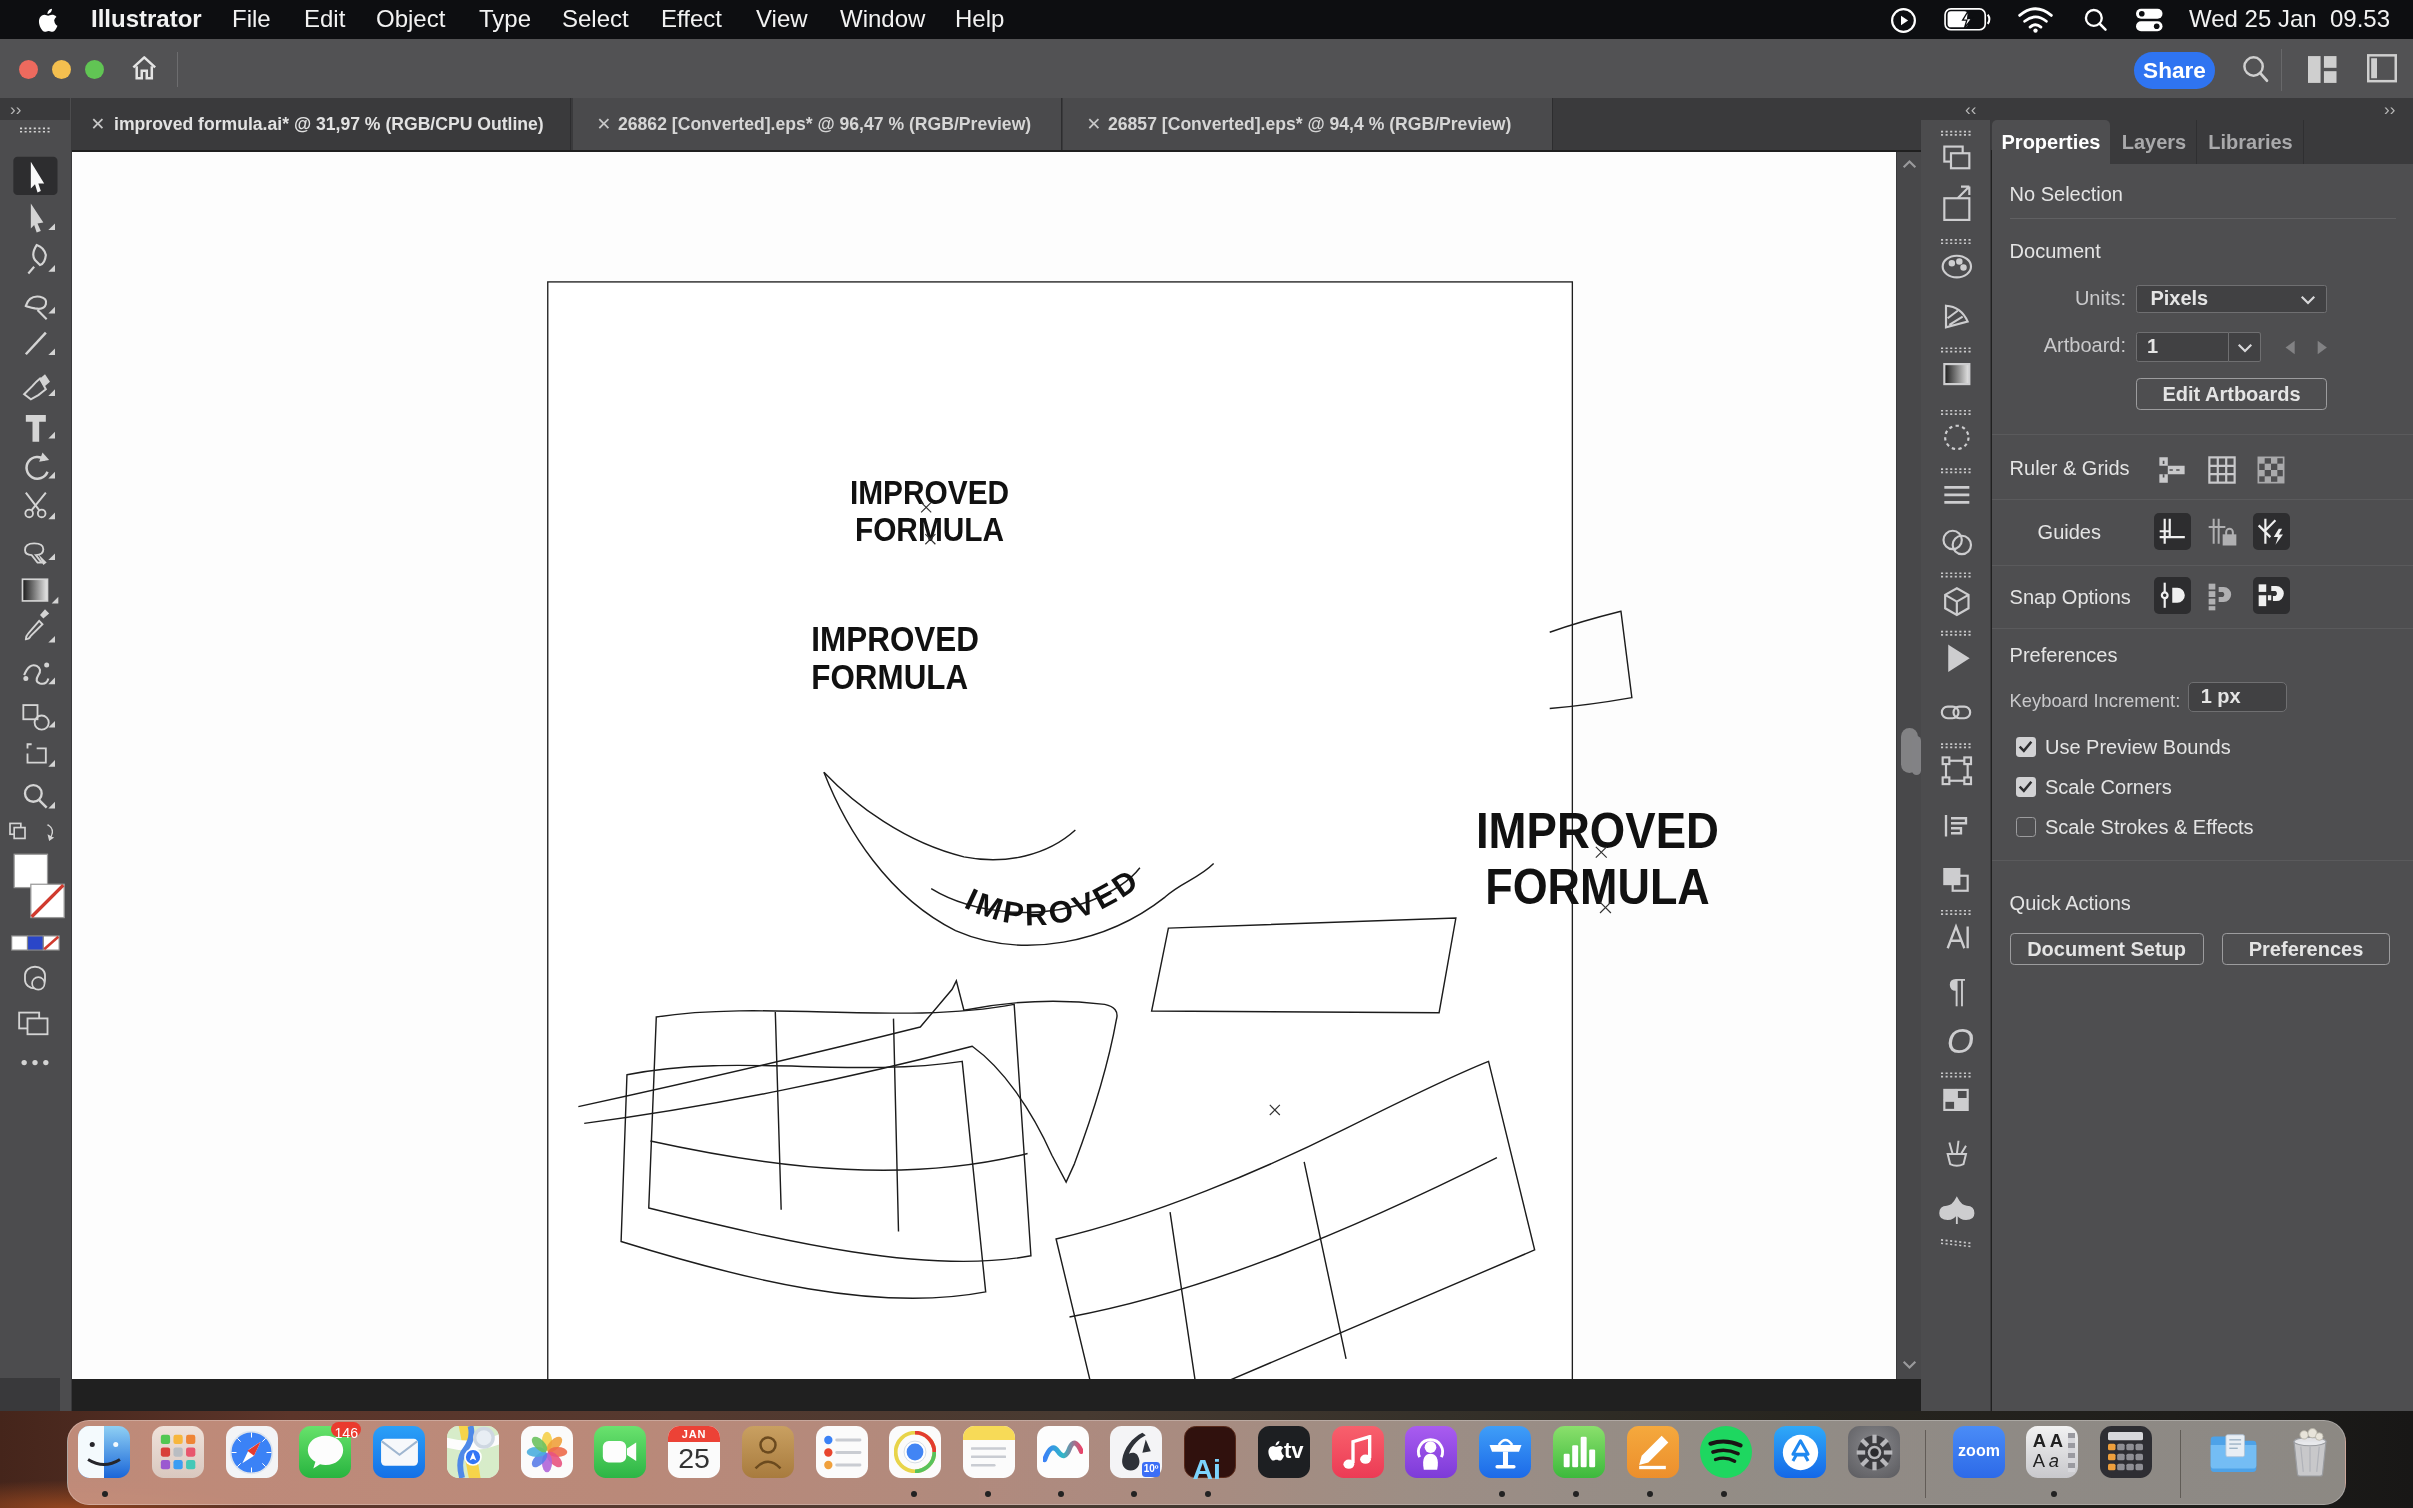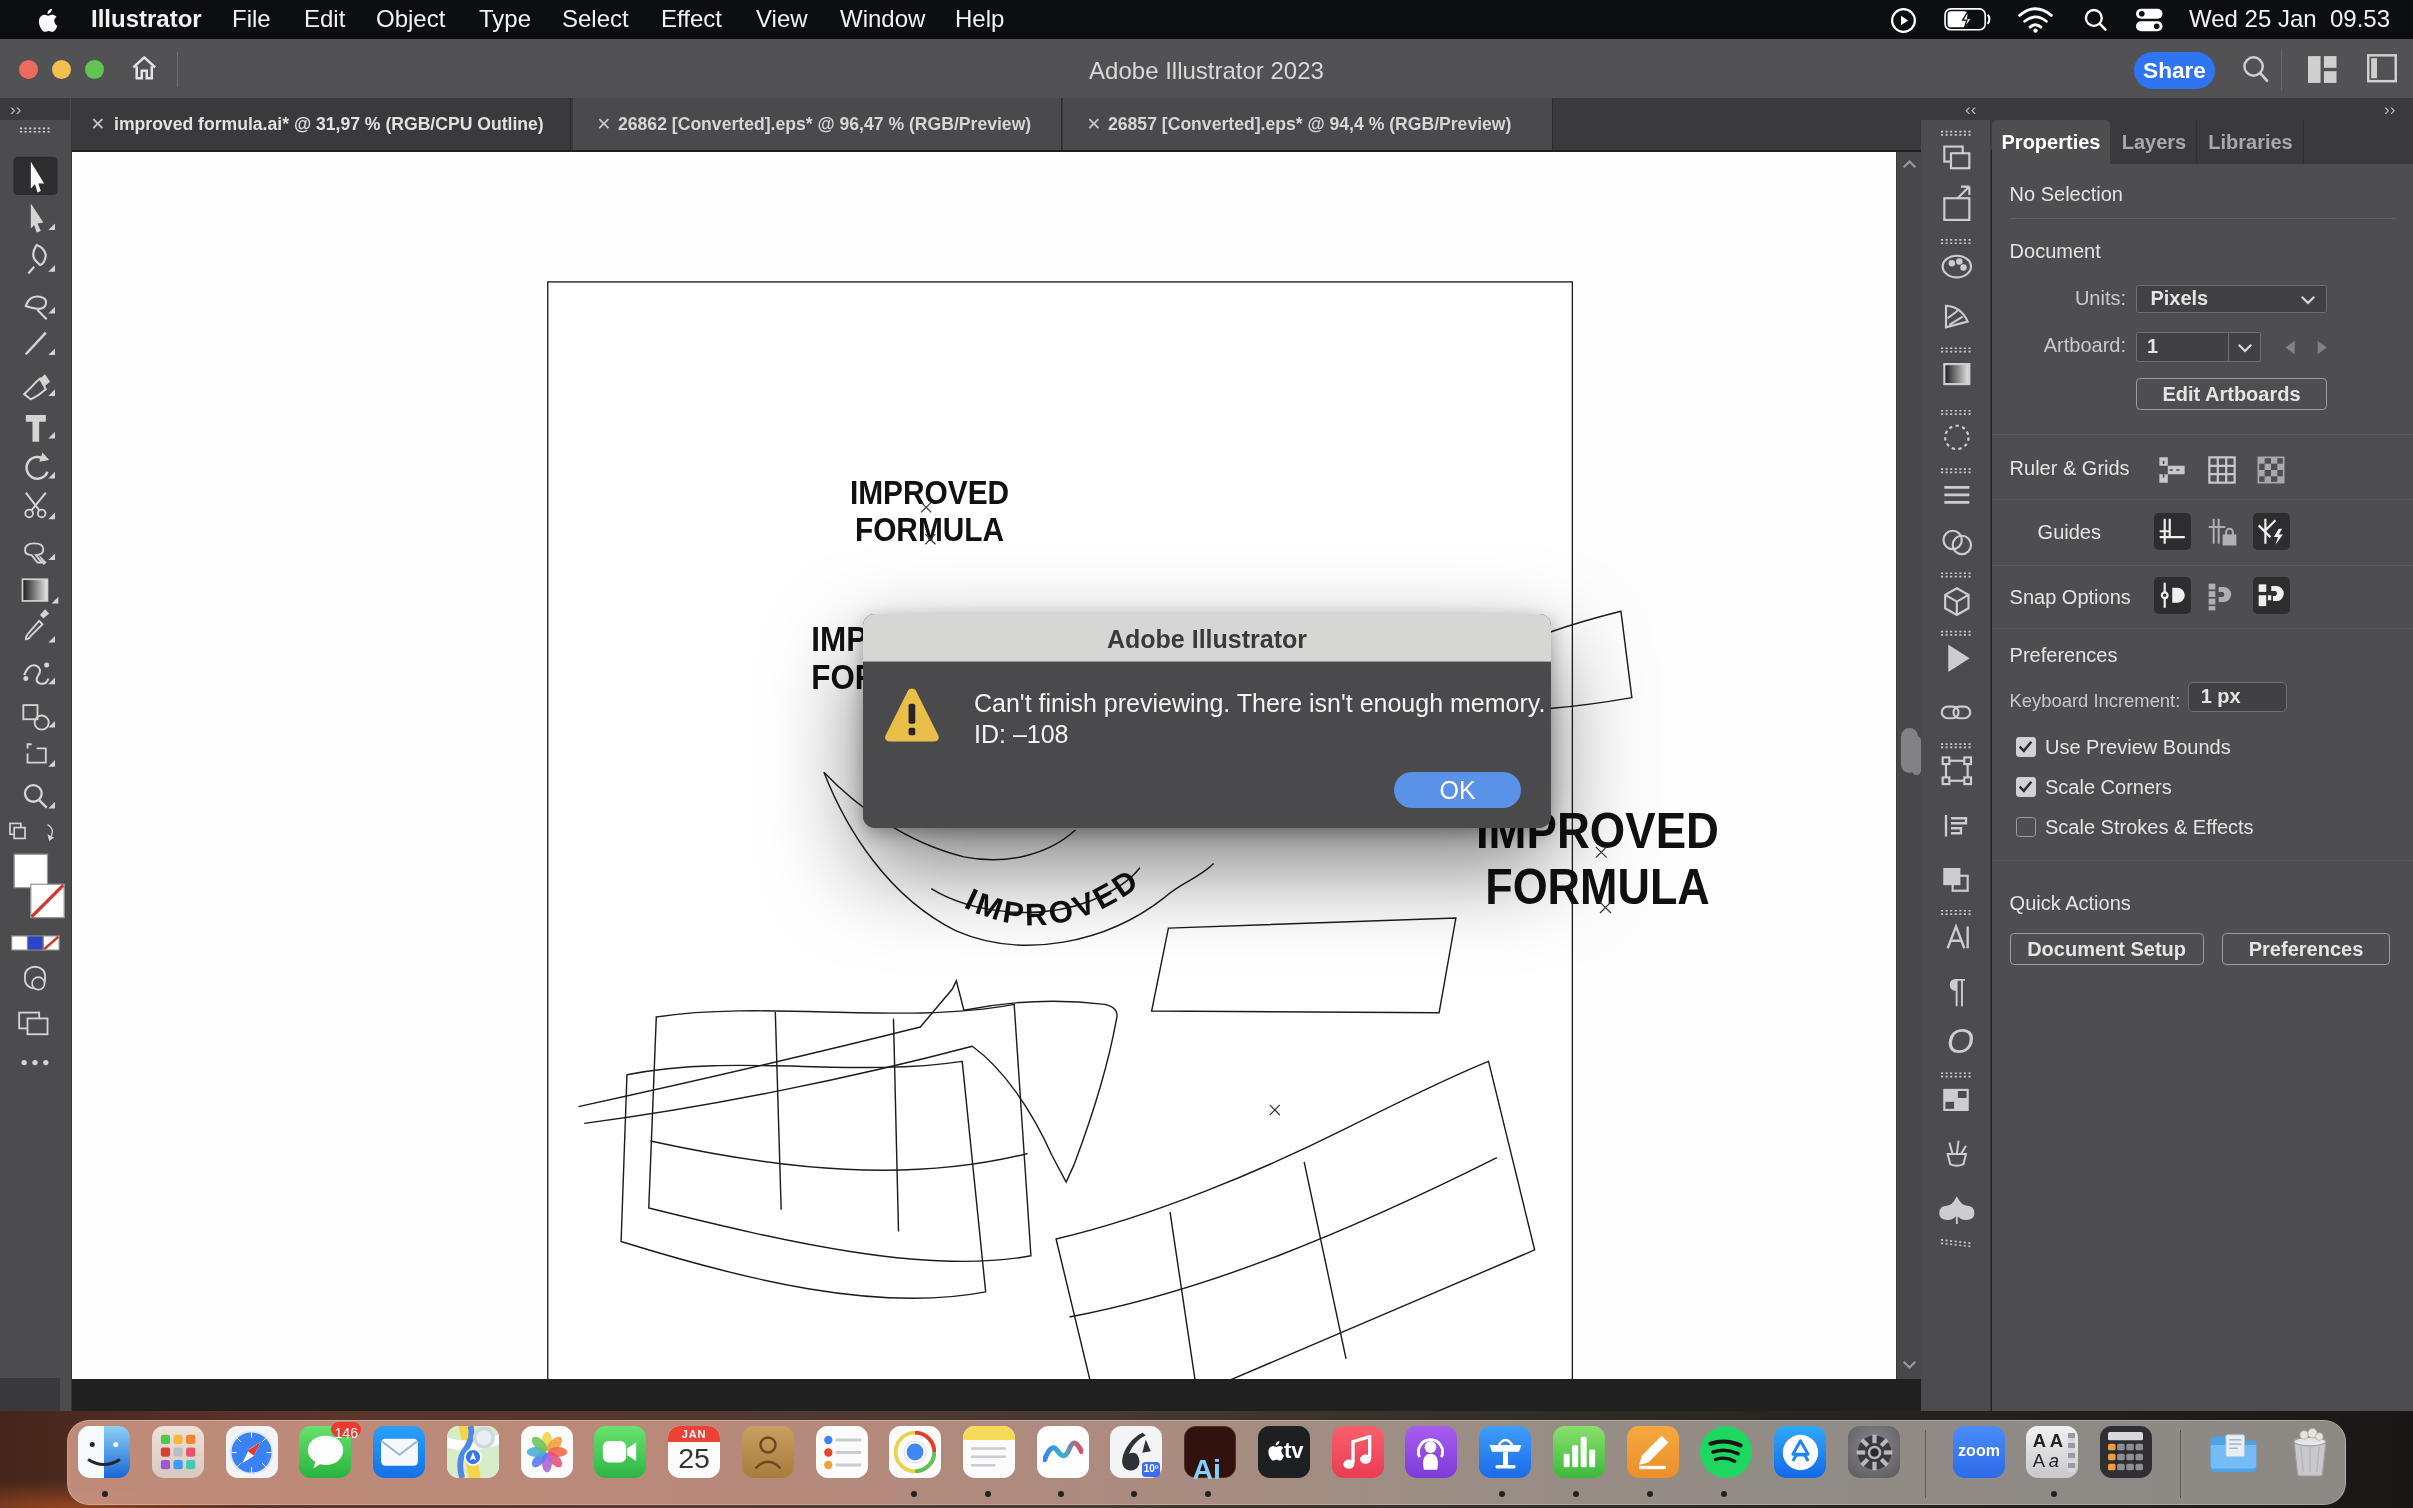--- a/index.html
+++ b/index.html
@@ -138,21 +138,20 @@
   </div>
   <div id="titlebar" class="abs">
     <div class="tl" style="left:19px;background:#ed6a5e;"></div>
     <div class="tl" style="left:52px;background:#f4bf4f;"></div>
     <div class="tl" style="left:85px;background:#61c554;"></div>
     <svg class="abs" style="left:130px;top:15px" width="28.5" height="28.5" viewBox="0 0 34 34">
         <path d="M4 16 L17 4 L30 16" stroke="#e4e4e4" stroke-width="3" fill="none" stroke-linejoin="round"></path>
         <path d="M8 14.5 V29 H14 V20 H20 V29 H26 V14.5" stroke="#e4e4e4" stroke-width="3" fill="none"></path>
       </svg>
     <div class="abs" style="left:177px;top:13.4px;width:0.8px;height:35px;background:#6d6d6f;"></div>
-    <div id="title-text">Adobe Illustrator 2023</div>
     <div id="share-btn">Share</div>
     <svg class="abs" style="left:2241px;top:15px" width="28.5" height="30" viewBox="0 0 34 36">
         <circle cx="15" cy="15" r="11" fill="none" stroke="#cfcfcf" stroke-width="3"></circle>
         <path d="M23 23 L31 32" stroke="#cfcfcf" stroke-width="3.4" stroke-linecap="round"></path>
       </svg>
     <div class="abs" style="left:2281px;top:10px;width:0.8px;height:42px;background:#68686a;"></div>
     <svg class="abs" style="left:2308px;top:17px" width="28.5" height="27" viewBox="0 0 34 32">
         <rect x="0" y="0" width="15" height="32" fill="#cfcfcf"></rect>
         <rect x="19" y="0" width="15" height="14" fill="#cfcfcf"></rect>
         <rect x="19" y="18" width="15" height="14" fill="#cfcfcf"></rect>
@@ -526,30 +525,20 @@
         </svg>
       </div>
     <div class="abs" style="left:53px;top:678px;">Scale Corners</div>
     <div class="abs" style="left:23.5px;top:719px;width:20px;height:20px;border:1.7px solid #9c9c9e;border-radius:3.4px;"></div>
     <div class="abs" style="left:53px;top:718px;">Scale Strokes &amp; Effects</div>
     <div class="abs" style="left:0px;top:762px;width:422px;height:0.8px;background:#5a5a5c;"></div>
     <div class="abs" style="left:17.6px;top:794px;">Quick Actions</div>
     <div class="abs" style="left:17.6px;top:835px;width:194px;height:32px;border:1.7px solid #9c9c9e;border-radius:4.2px;text-align:center;line-height:30px;font-weight:bold;">Document Setup</div>
     <div class="abs" style="left:230px;top:835px;width:168px;height:32px;border:1.7px solid #9c9c9e;border-radius:4.2px;text-align:center;line-height:30px;font-weight:bold;">Preferences</div>
   </div>
-  <div id="dialog" class="abs">
-    <div class="dtitle">Adobe Illustrator</div>
-    <svg class="abs" style="left:19px;top:73px" width="59" height="55" viewBox="0 0 70 66">
-        <path d="M31 4 a5.5 5.5 0 0 1 9 0 L67 58 a5 5 0 0 1 -4.5 7.5 H8.5 A5 5 0 0 1 4 58 Z" fill="#e9bf4a"></path>
-        <rect x="31.5" y="20" width="8" height="24" rx="2" fill="#262626"></rect>
-        <rect x="31.5" y="49" width="8" height="9" rx="2" fill="#262626"></rect>
-      </svg>
-    <div class="abs" style="left:111px;top:74px;color:#f4f4f4;font-size:25px;line-height:31px;">Can't finish previewing. There isn't enough memory.<br>ID: –108</div>
-    <div id="okbtn">OK</div>
-  </div>
   <div id="deskstrip" class="abs">
     <div class="abs" style="left:0;top:67px;width:277px;height:30px;background:radial-gradient(ellipse at 25% 100%, #93451f 0%, rgba(90,45,25,0) 65%);"></div>
     <div id="dock">
     <div class="dicon" style="left:10px;background:linear-gradient(180deg,#8fd0f4,#1a66d8);overflow:hidden;">
           <div style="position:absolute;left:0;top:0;width:26px;height:52px;background:#f4fafd;"></div>
           <svg style="position:absolute;left:0;top:0" width="52" height="52" viewBox="0 0 62 62">
             <path d="M31 0 V62" stroke="#1a66d8" stroke-width="0"></path>
             <circle cx="17" cy="22" r="3" fill="#26262b"></circle>
             <circle cx="45" cy="22" r="3" fill="#f4fafd"></circle>
             <path d="M12 40 Q31 52 50 40" stroke="#26262b" stroke-width="3.6" fill="none"></path>

